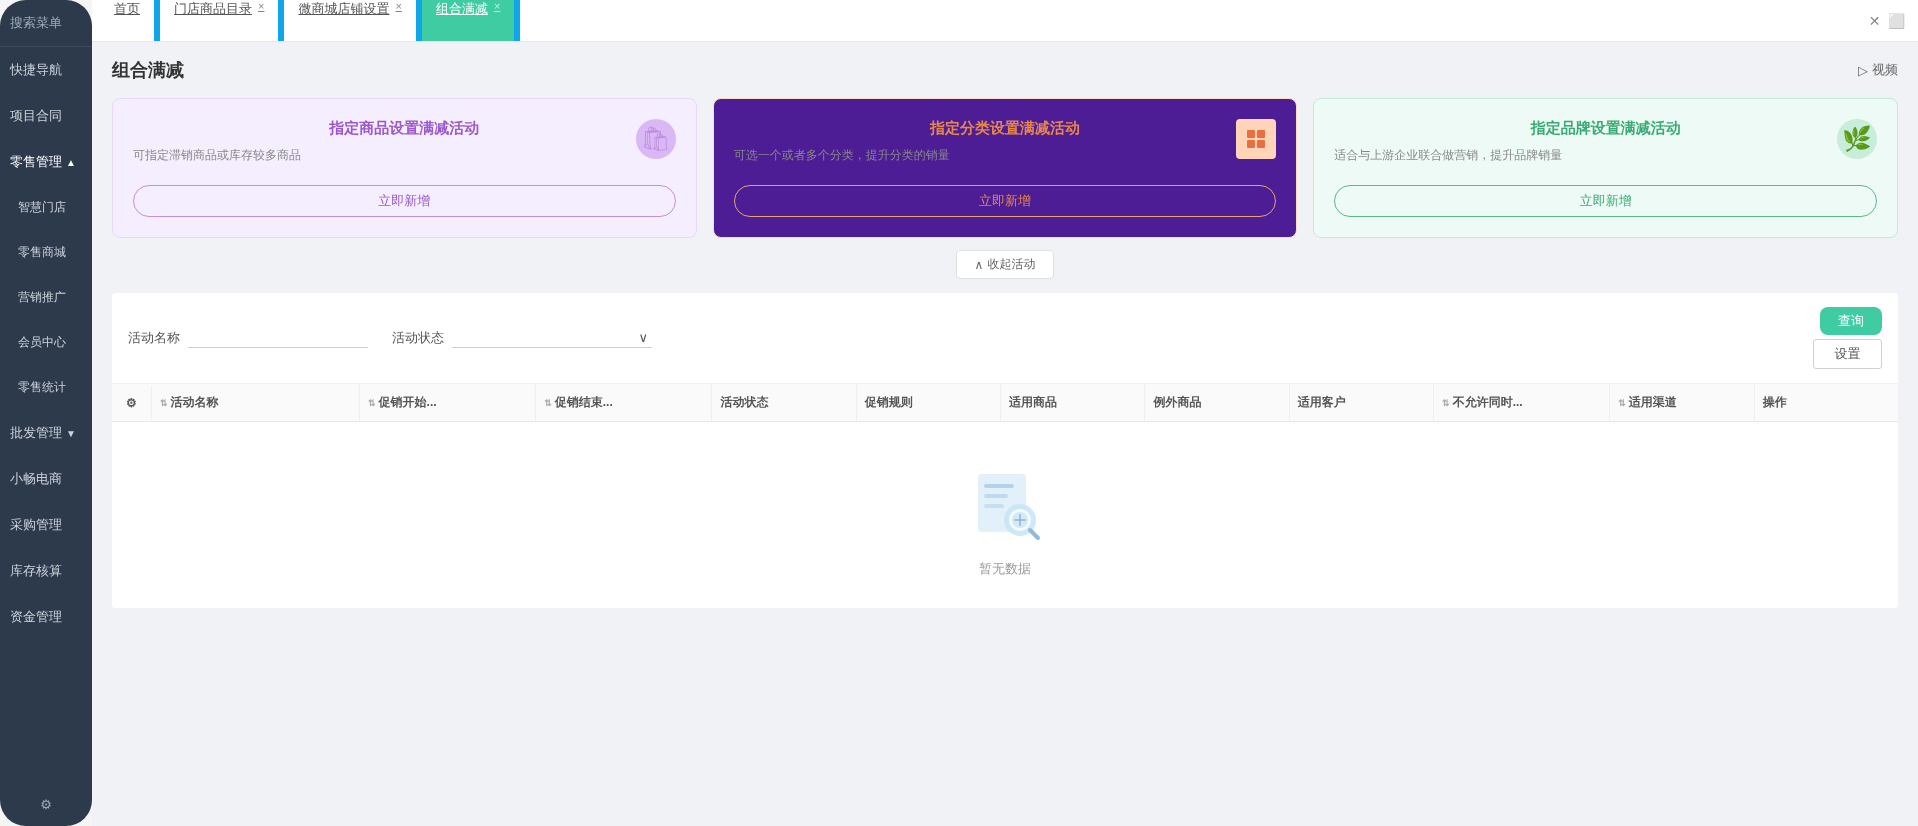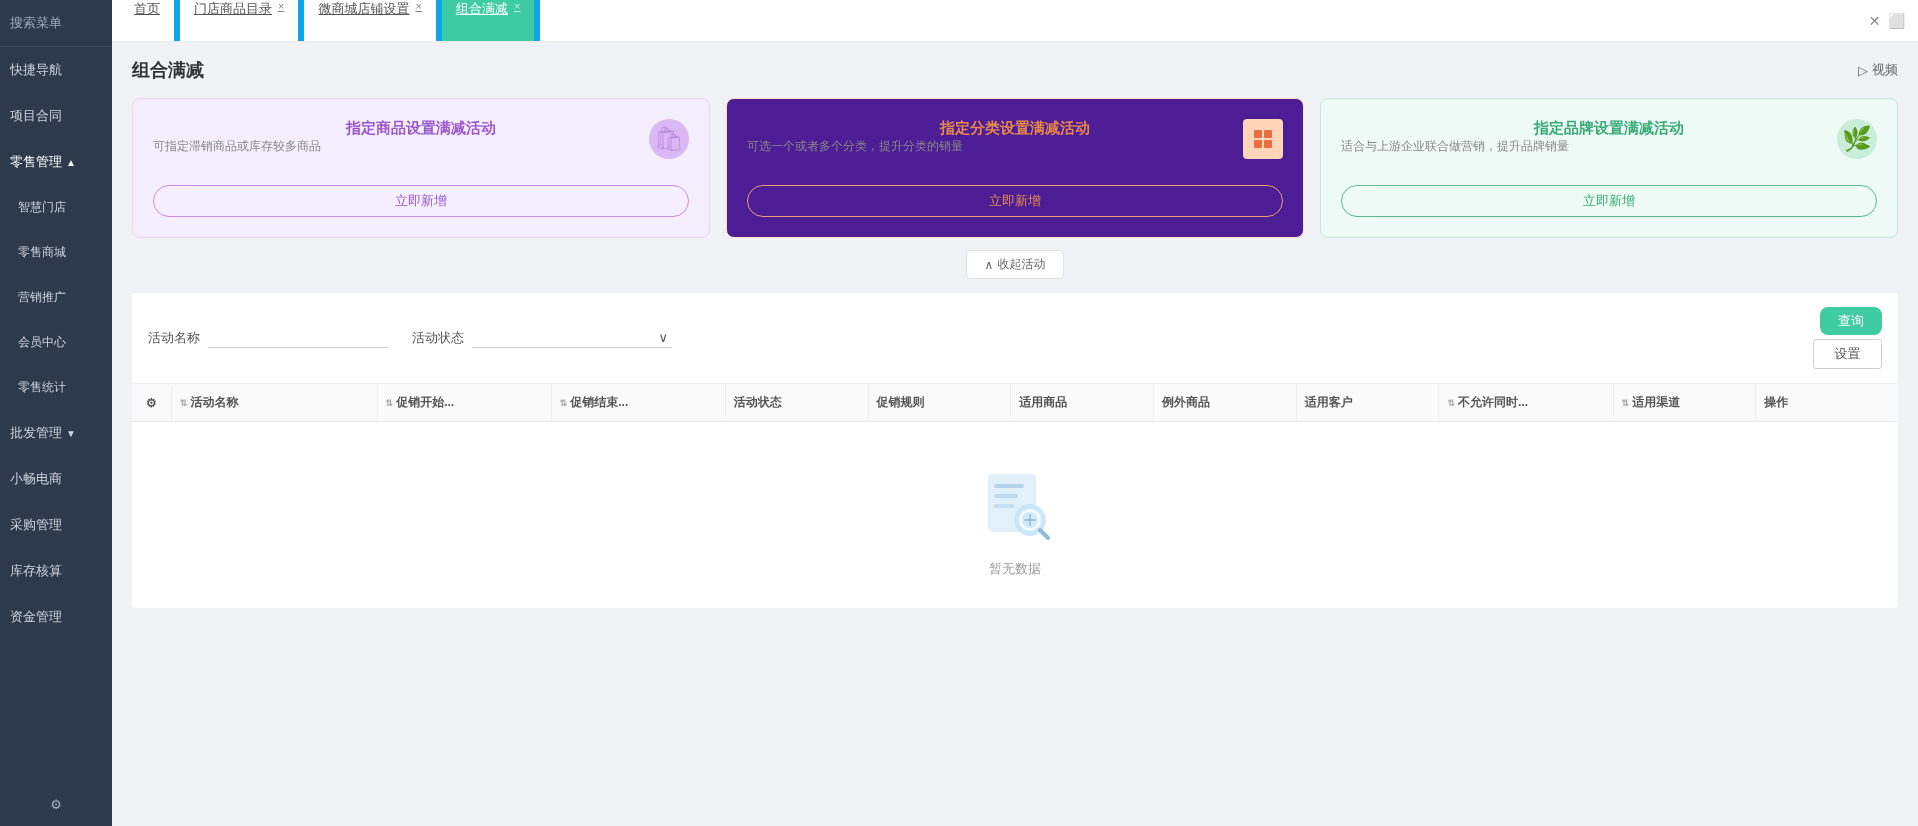--- a/index.html
+++ b/index.html
@@ -1,26 +1,27 @@
 <!DOCTYPE html>
 <html><head>
   <meta charset="utf-8">
   <style>
     * { box-sizing: border-box; margin: 0; padding: 0; }
     body { font-family: 'Microsoft YaHei', Arial, sans-serif; font-size: 13px; background: #f5f5f5; display: flex; height: 826px; overflow: hidden; }
 
     
     .sidebar {
-      width: 112px;
+      width: 92px;
       background: #2d3a4b;
       color: #ccd3dc;
       display: flex;
       flex-direction: column;
       flex-shrink: 0;
       height: 100%;
+      border-radius: 26px;
     }
     .sidebar-search {
       padding: 14px 10px;
       font-size: 13px;
       color: #9baab8;
       cursor: pointer;
       border-bottom: 1px solid #3a4a5c;
     }
     .sidebar-item {
       padding: 14px 10px;
@@ -149,20 +150,21 @@
       text-align: center;
     }
     .card-purple .card-title { color: #9b59cc; }
     .card-orange .card-title { color: #e8874a; }
     .card-green .card-title { color: #3aab76; }
 
     .card-desc {
       font-size: 12px;
       color: #888;
       flex: 1;
+      margin-top: 9px;
     }
     .card-icon {
       position: absolute;
       right: 20px;
       top: 20px;
       font-size: 28px;
     }
     .card-btn {
       margin-top: 12px;
       border-radius: 18px;

